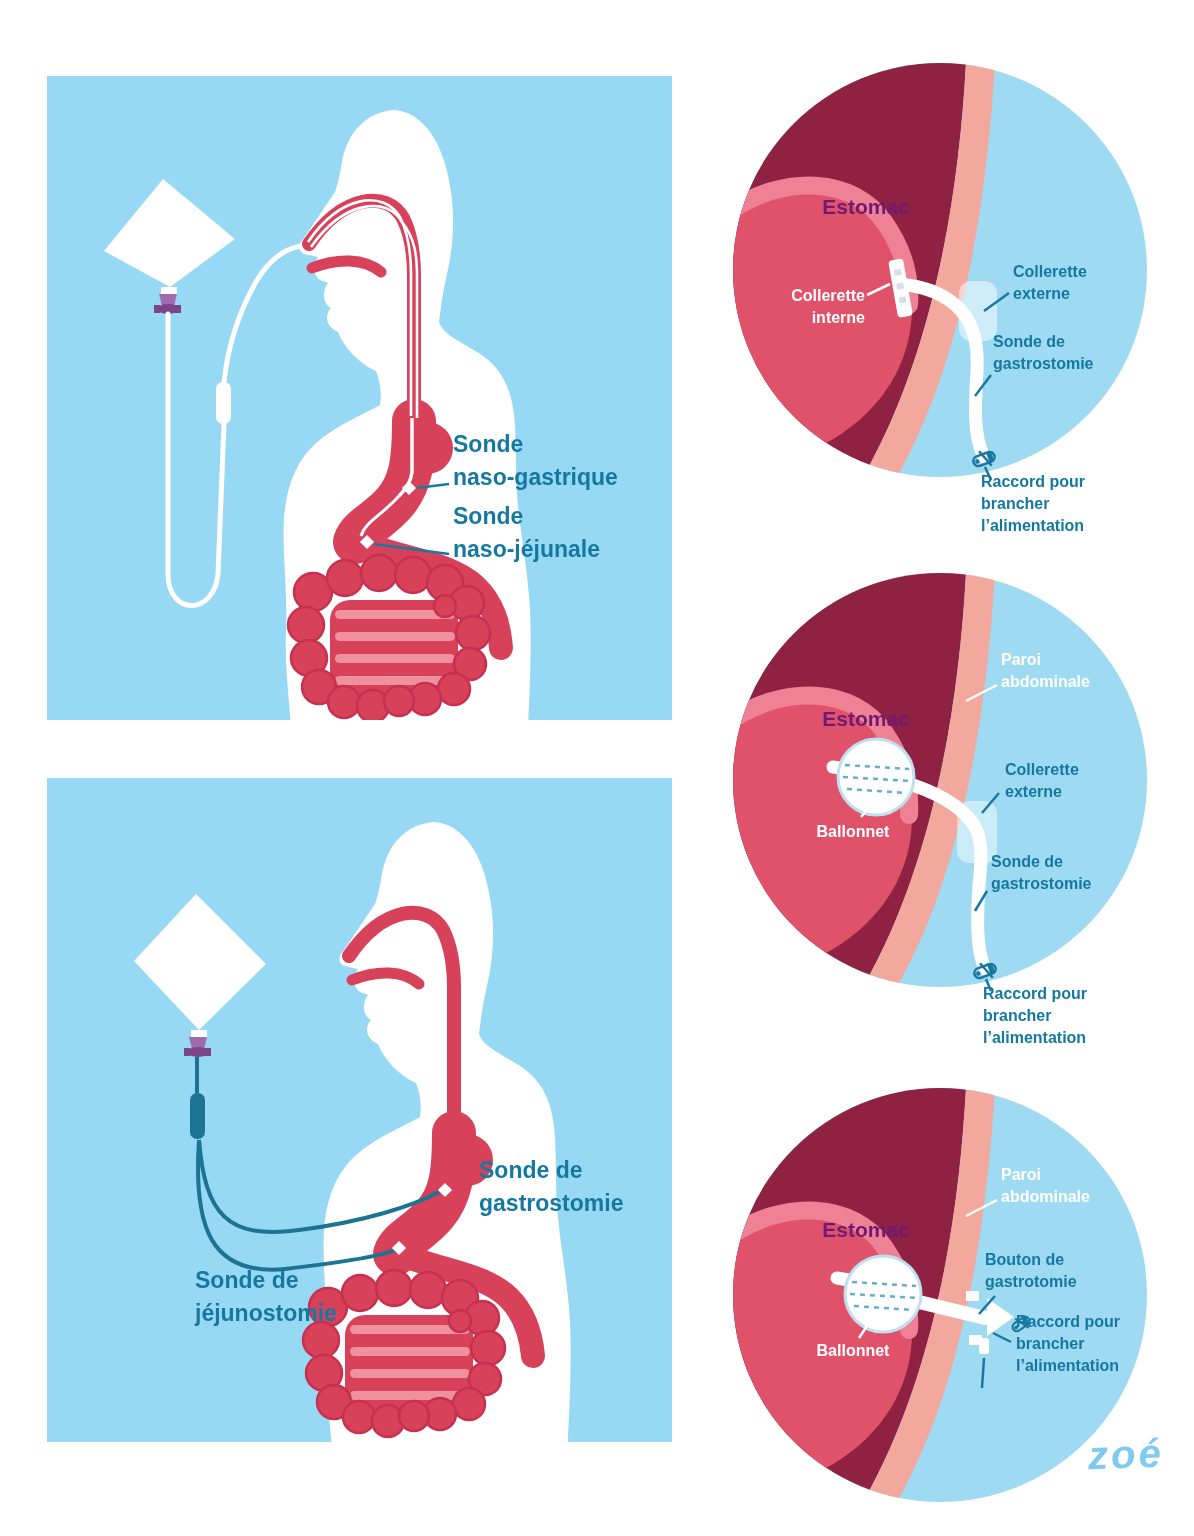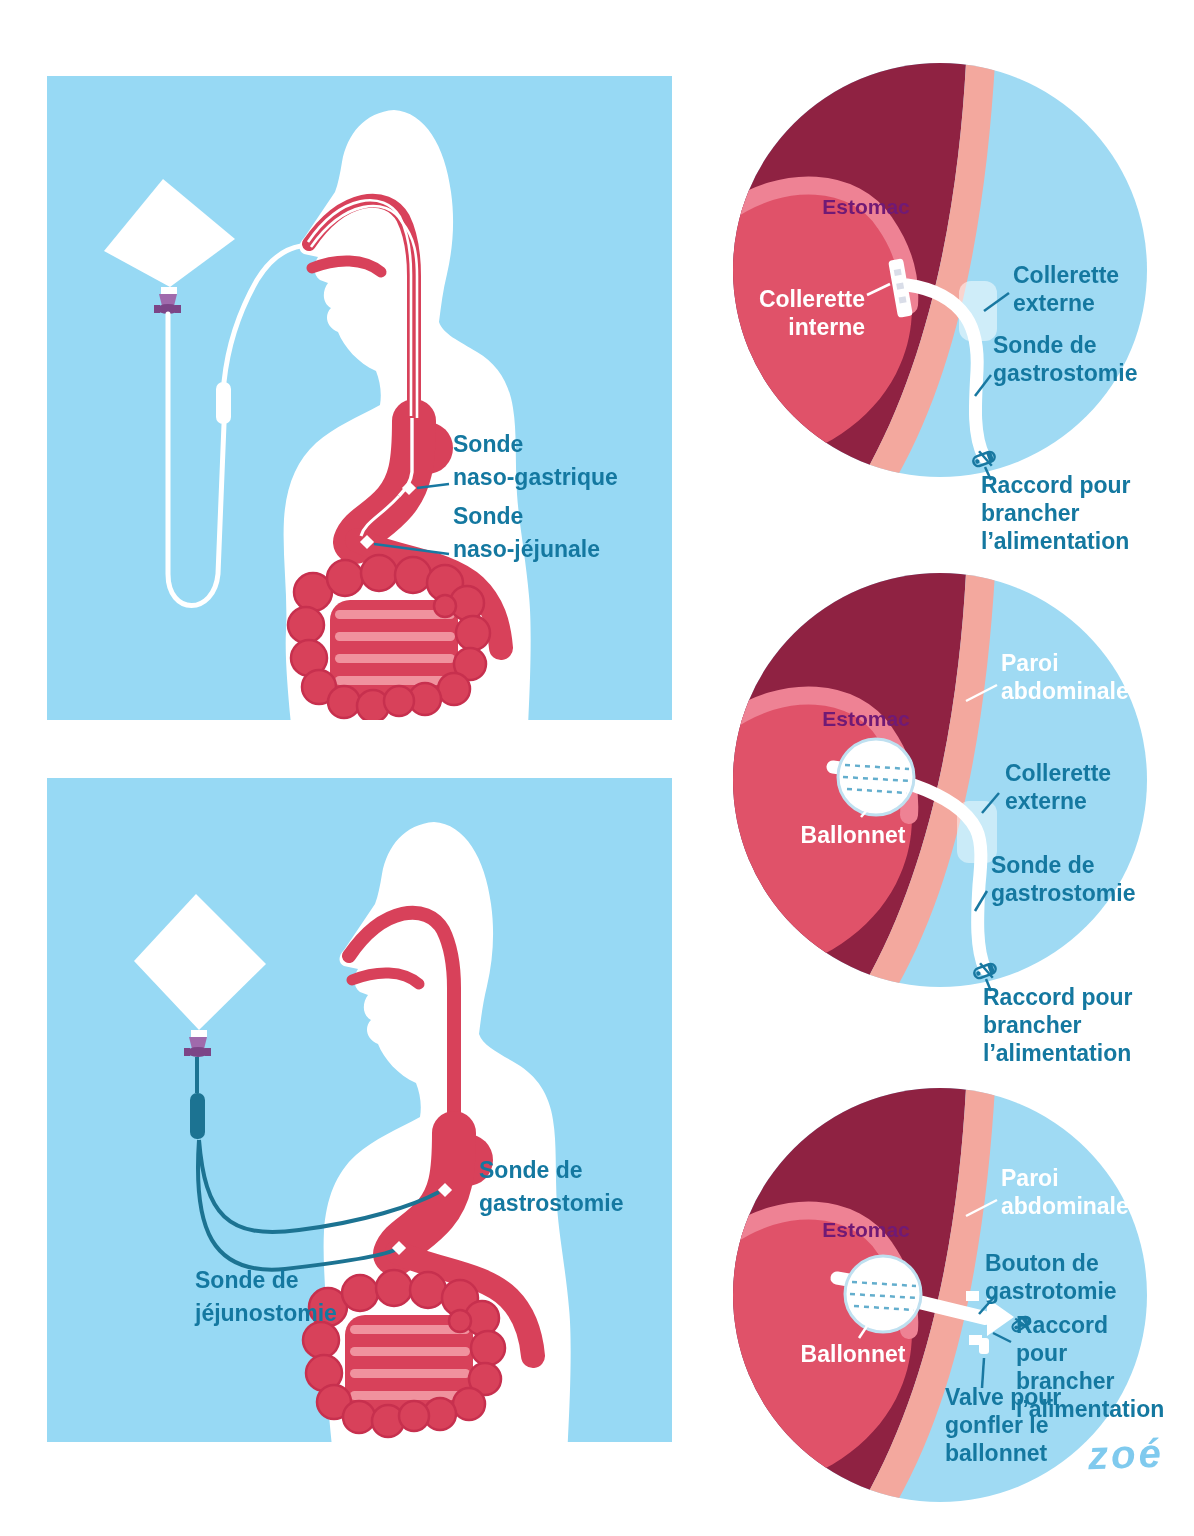--- a/index.html
+++ b/index.html
@@ -9,21 +9,21 @@
   #panel-naso{left:47px;top:76px;height:644px;}
   #panel-stomie{left:47px;top:778px;height:664px;}
   .circle-wrap{position:absolute;width:414px;}
   #circle-collerette{left:733px;top:63px;height:500px;}
   #circle-ballonnet{left:733px;top:573px;height:510px;}
   #circle-bouton{left:733px;top:1088px;height:450px;}
   .lbl{position:absolute;white-space:pre-line;font-weight:bold;}
   .lbl-teal{color:#1478a0;}
   .lbl-white{color:#ffffff;}
   .lbl-panel{font-size:23px;line-height:33px;}
-  .lbl-circle{font-size:23px;line-height:28px;}
+  .lbl-circle{font-size:16px;line-height:22px;}
   .lbl-estomac{color:#701a75;font-size:21px;width:90px;text-align:center;}
   .lbl-right{text-align:right;}
   .lbl-center{text-align:center;}
   #signature{position:absolute;left:1088px;top:1432px;color:#7fcaee;
              font-size:40px;font-weight:bold;font-style:italic;
              letter-spacing:3px;transform:rotate(-2deg);}
   svg{display:block;}
 </style>
 </head>
 <body>
@@ -281,19 +281,16 @@
     </svg>
     <div class="lbl lbl-white lbl-circle" style="left:268px;top:76px;">Paroi
 abdominale</div>
     <div class="lbl lbl-estomac" style="left:88px;top:130px;">Estomac</div>
     <div class="lbl lbl-teal lbl-circle" style="left:252px;top:161px;">Bouton de
 gastrotomie</div>
     <div class="lbl lbl-white lbl-circle lbl-center" style="left:58px;top:252px;width:124px;">Ballonnet</div>
     <div class="lbl lbl-teal lbl-circle" style="left:283px;top:223px;">Raccord pour
 brancher
 l’alimentation</div>
-    <div class="lbl lbl-teal lbl-circle" style="left:212px;top:295px;">Valve pour
-gonfler le
-ballonnet</div>
   </div>
 
   <div id="signature">zoé</div>
 </div>
 
 </body></html>

